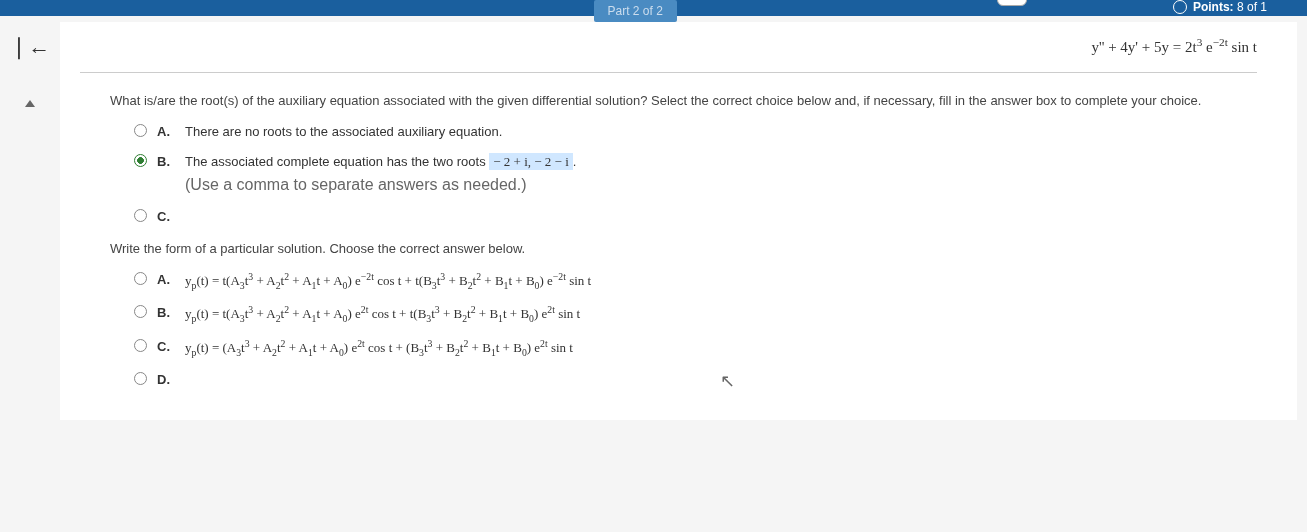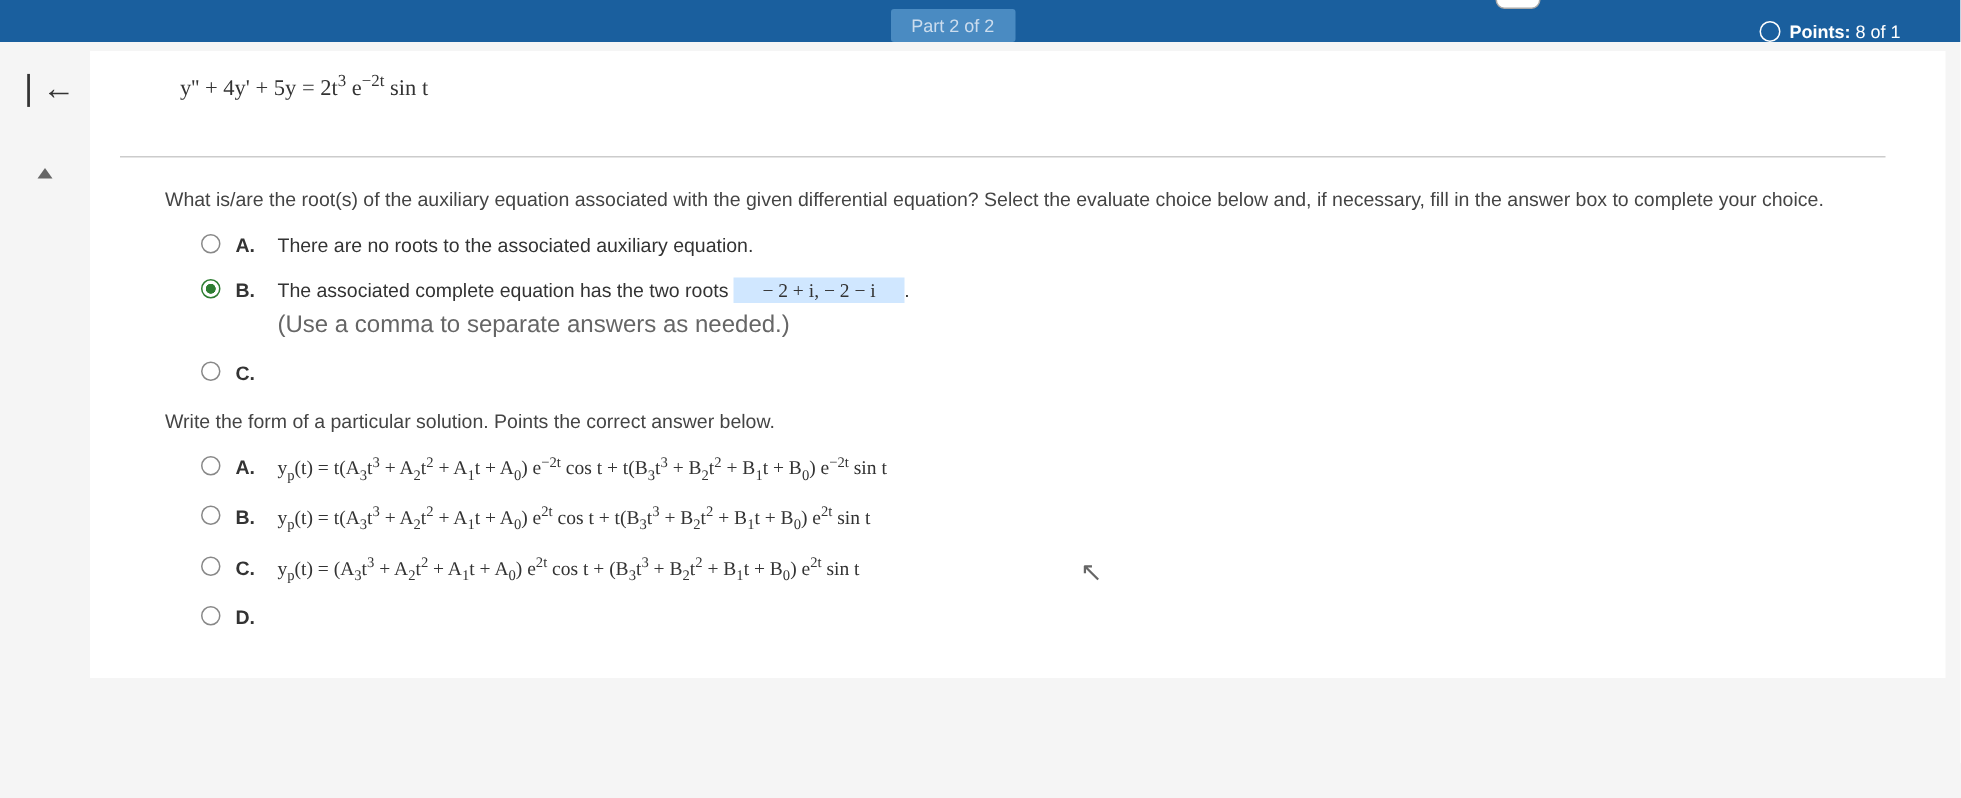--- a/index.html
+++ b/index.html
@@ -1,36 +1,36 @@
 <!DOCTYPE html>
 <html><head>
 <meta charset="utf-8">
 <style>
 * { margin:0; padding:0; box-sizing:border-box; }
 body { font-family:Arial,sans-serif; font-size:13px; color:#333; background:#f5f5f5; width:1307px; }
-.top-bar { background:#1a5f9e; height:28px; display:flex; align-items:flex-end; justify-content:flex-end; position:relative; color:#fff; font-size:12px; }
+.top-bar { background:#1a5f9e; height:16px; display:flex; align-items:flex-start; justify-content:flex-end; position:relative; color:#fff; font-size:12px; }
 .part-tab { background:#4a8bc2; padding:4px 14px; position:absolute; left:50%; transform:translateX(-60px); border-radius:2px; color:#cde; }
 .points { margin-right:40px; display:flex; align-items:center; gap:6px; }
 .points-icon { width:14px; height:14px; border:1.5px solid #fff; border-radius:50%; display:inline-block; }
 .main { display:flex; }
 .left-col { width:60px; flex-shrink:0; display:flex; flex-direction:column; align-items:center; padding-top:18px; gap:40px; }
 .back-btn { font-size:22px; color:#333; cursor:pointer; }
 .arrow-up { width:0; height:0; border-left:5px solid transparent; border-right:5px solid transparent; border-bottom:7px solid #666; cursor:pointer; }
 .content { flex:1; padding:14px 40px 20px 20px; background:#fff; margin:6px 10px 6px 0; }
 .q-text { color:#444; line-height:1.6; margin-bottom:8px; }
-.eq { margin-left:40px; font-family:'Times New Roman',serif; font-size:15px; margin-bottom:36px; }
+.eq { margin-left:40px; font-family:'Times New Roman',serif; font-size:15px; margin-bottom:16px;text-align:right; }
 .divider { border:none; border-top:1px solid #ccc; margin:10px 0 20px 0; position:relative; }
 .divider-handle { position:absolute; right:280px; top:-6px; width:30px; height:12px; border:1px solid #aaa; border-radius:6px; background:#fff; }
 .sub-q { color:#444; margin:14px 0 14px 30px; }
 .opts { margin-left:54px; }
 .opt-row { display:flex; align-items:flex-start; gap:10px; margin:10px 0; line-height:1.5; }
 .radio { width:13px; height:13px; border:1px solid #888; border-radius:50%; margin-top:2px; flex-shrink:0; cursor:pointer; background:#fff; }
 .radio.checked { background:radial-gradient(#2e7d32 0 40%, #fff 45% 100%); border-color:#2e7d32; }
 .letter { font-weight:bold; min-width:18px; }
-.answer-box { background:#d0e7ff; padding:1px 19px; }
+.answer-box { background:#d0e7ff; padding:1px 4px; }
 .empty-box { background:#eee; border:1px solid #ccc; width:18px; height:14px; display:inline-block; vertical-align:middle; }
 .hint { color:#666; font-size:16px; margin-left:0; margin-top:2px; }
 .math { font-family:'Times New Roman',serif; }
 .cursor { position:absolute; left:720px; top:370px; font-size:18px; color:#666; }
 sup, sub { font-size:0.75em; }
 </style>
 </head>
 <body>
 
 <div class="top-bar">
@@ -44,42 +44,42 @@
 <div class="main">
   <div class="left-col">
     <div class="back-btn">❘←</div>
     <div class="arrow-up"></div>
   </div>
   <div class="content">
     <div class="eq math">y'' + 4y' + 5y = 2t<sup>3</sup> e<sup>−2t</sup> sin t</div>
     <hr class="divider">
       <div class="divider-handle"></div>
 
-    <div class="sub-q">What is/are the root(s) of the auxiliary equation associated with the given differential equation? Select the evaluate choice below and, if necessary, fill in the answer box to complete your choice.</div>
+    <div class="sub-q">What is/are the root(s) of the auxiliary equation associated with the given differential solution? Select the correct choice below and, if necessary, fill in the answer box to complete your choice.</div>
     <div class="opts">
       <div class="opt-row">
         <div class="radio"></div>
         <span class="letter">A.</span>
         <span>There are no roots to the associated auxiliary equation.</span>
       </div>
       <div class="opt-row">
         <div class="radio checked"></div>
         <span class="letter">B.</span>
         <span>
           <span>The associated complete equation has the two roots </span><span class="answer-box math">− 2 + i, − 2 − i</span><span>.</span>
           <div class="hint">(Use a comma to separate answers as needed.)</div>
         </span>
       </div>
       <div class="opt-row">
         <div class="radio"></div>
         <span class="letter">C.</span>
       </div>
     </div>
 
-    <div class="sub-q">Write the form of a particular solution. Points the correct answer below.</div>
+    <div class="sub-q">Write the form of a particular solution. Choose the correct answer below.</div>
     <div class="opts">
       <div class="opt-row">
         <div class="radio"></div>
         <span class="letter">A.</span>
         <span class="math">y<sub>p</sub>(t) = t(A<sub>3</sub>t<sup>3</sup> + A<sub>2</sub>t<sup>2</sup> + A<sub>1</sub>t + A<sub>0</sub>) e<sup>−2t</sup> cos t + t(B<sub>3</sub>t<sup>3</sup> + B<sub>2</sub>t<sup>2</sup> + B<sub>1</sub>t + B<sub>0</sub>) e<sup>−2t</sup> sin t</span>
       </div>
       <div class="opt-row">
         <div class="radio"></div>
         <span class="letter">B.</span>
         <span class="math">y<sub>p</sub>(t) = t(A<sub>3</sub>t<sup>3</sup> + A<sub>2</sub>t<sup>2</sup> + A<sub>1</sub>t + A<sub>0</sub>) e<sup>2t</sup> cos t + t(B<sub>3</sub>t<sup>3</sup> + B<sub>2</sub>t<sup>2</sup> + B<sub>1</sub>t + B<sub>0</sub>) e<sup>2t</sup> sin t</span>

